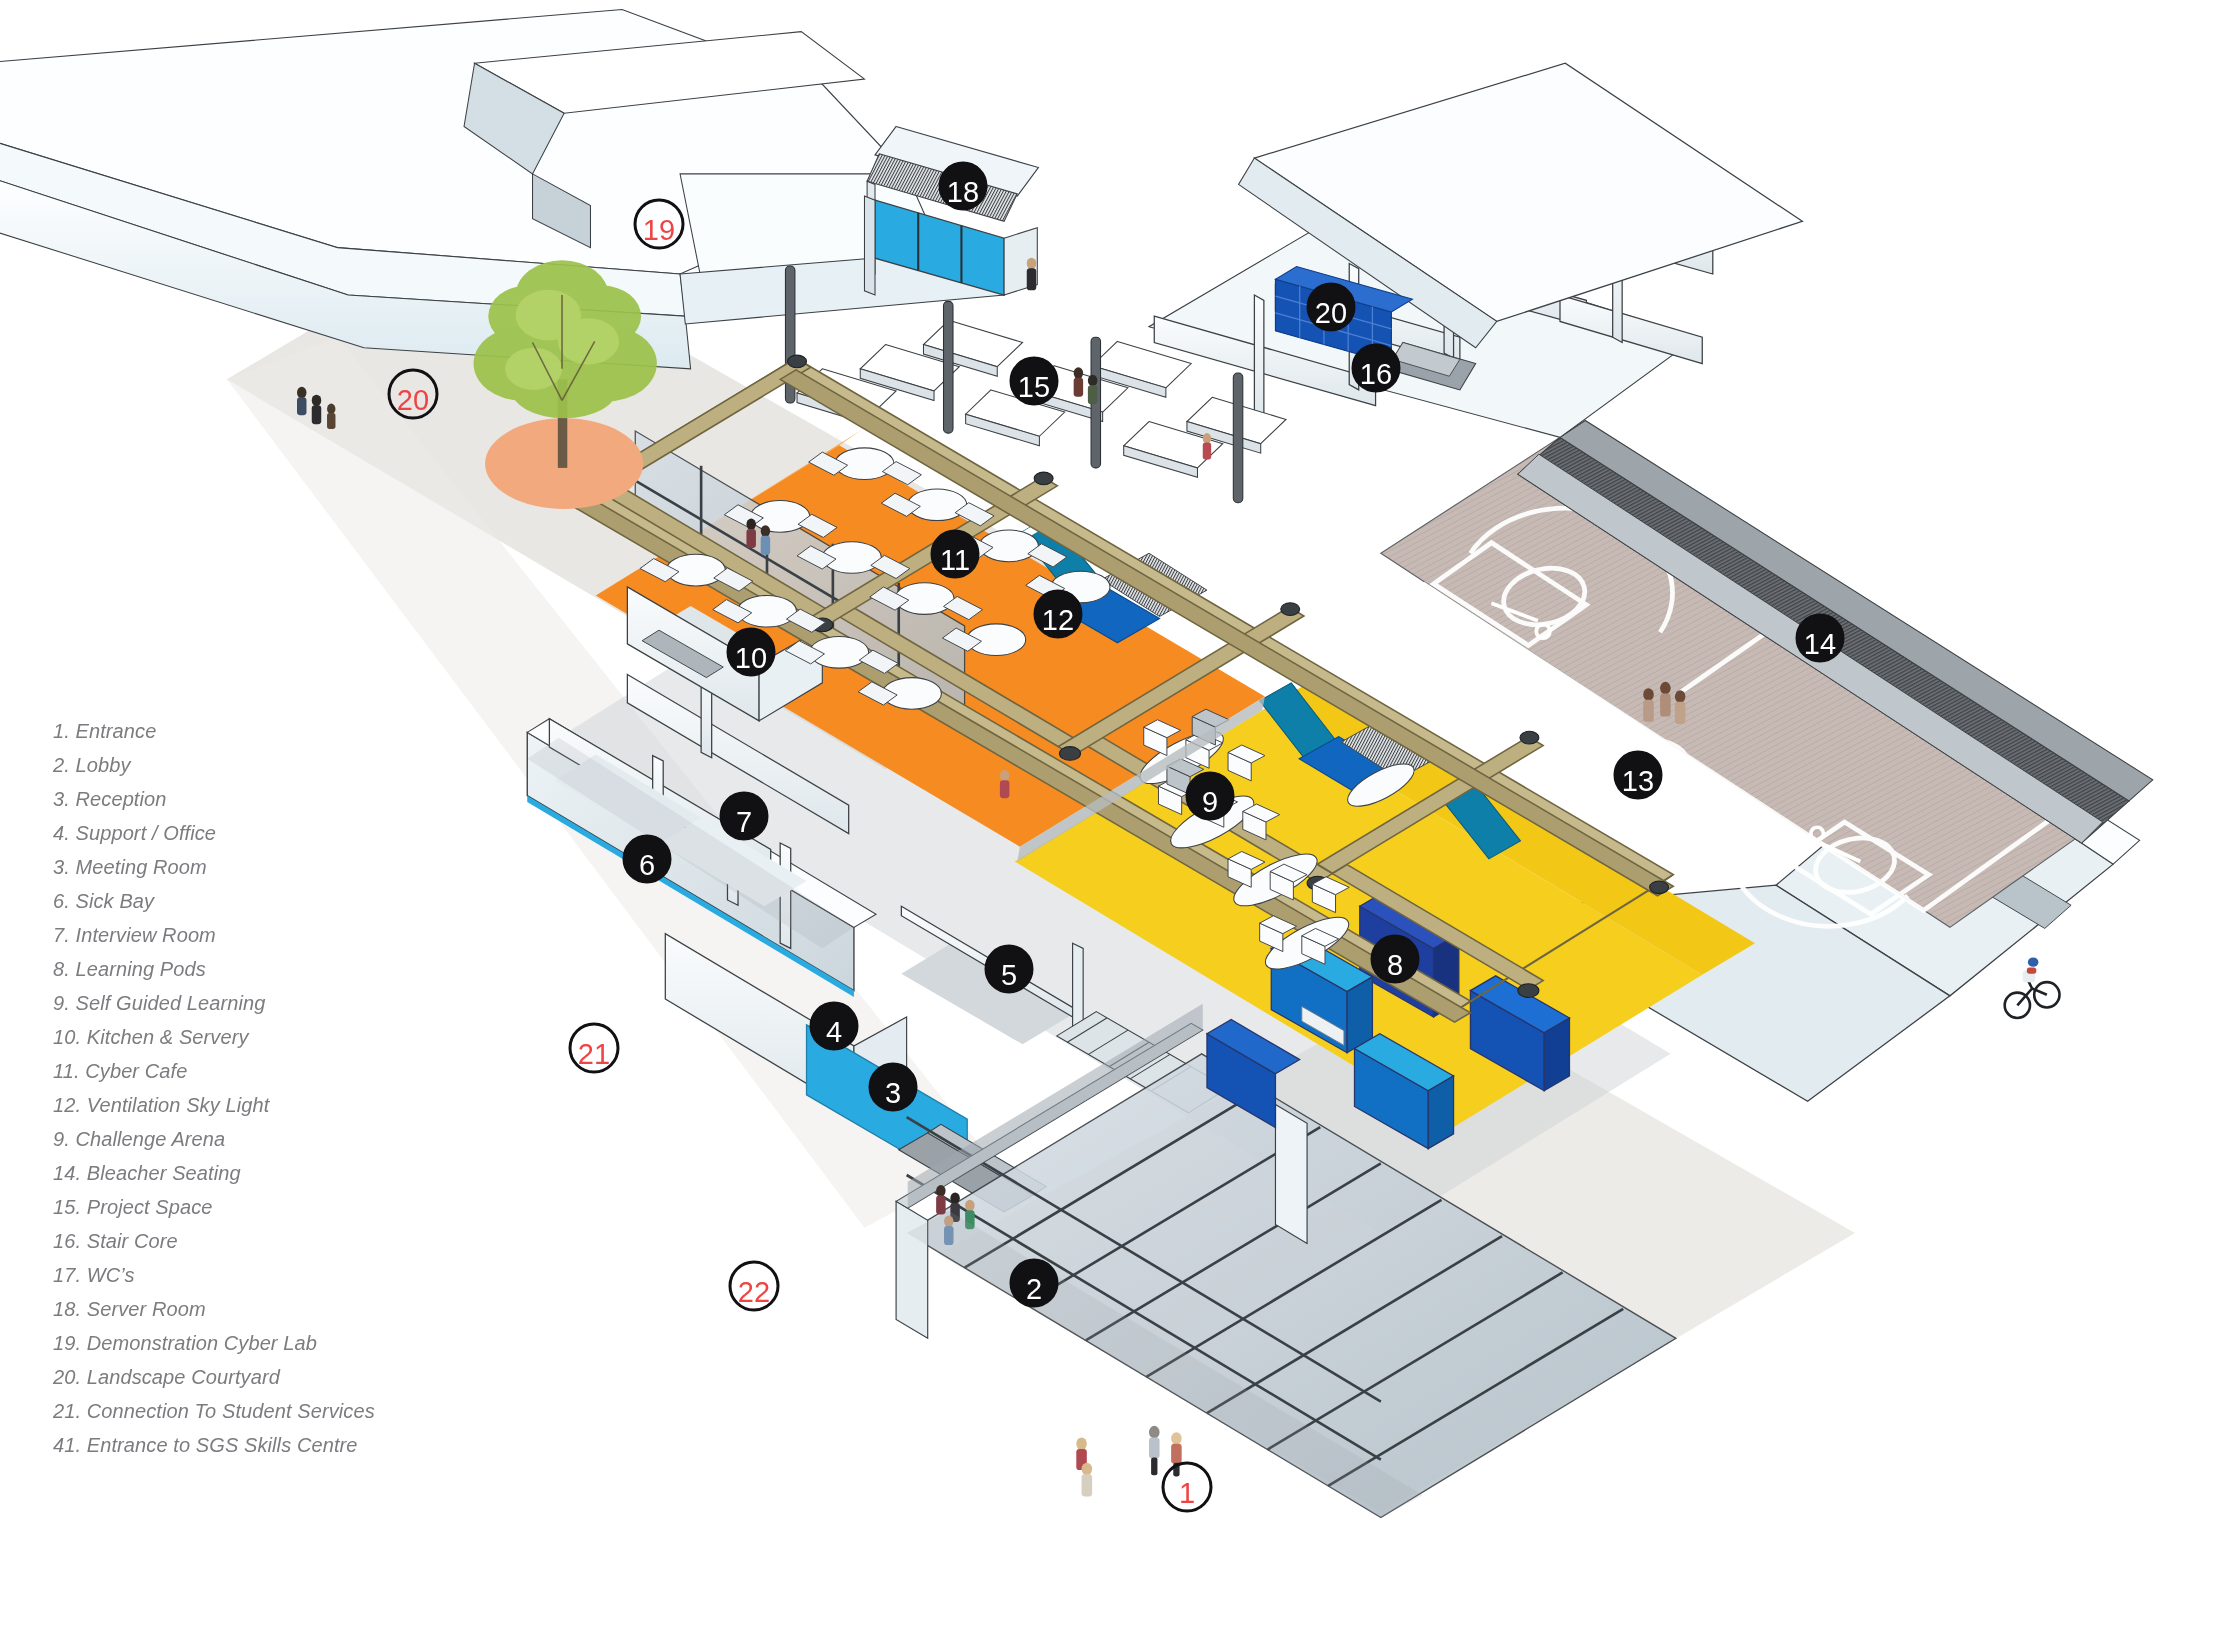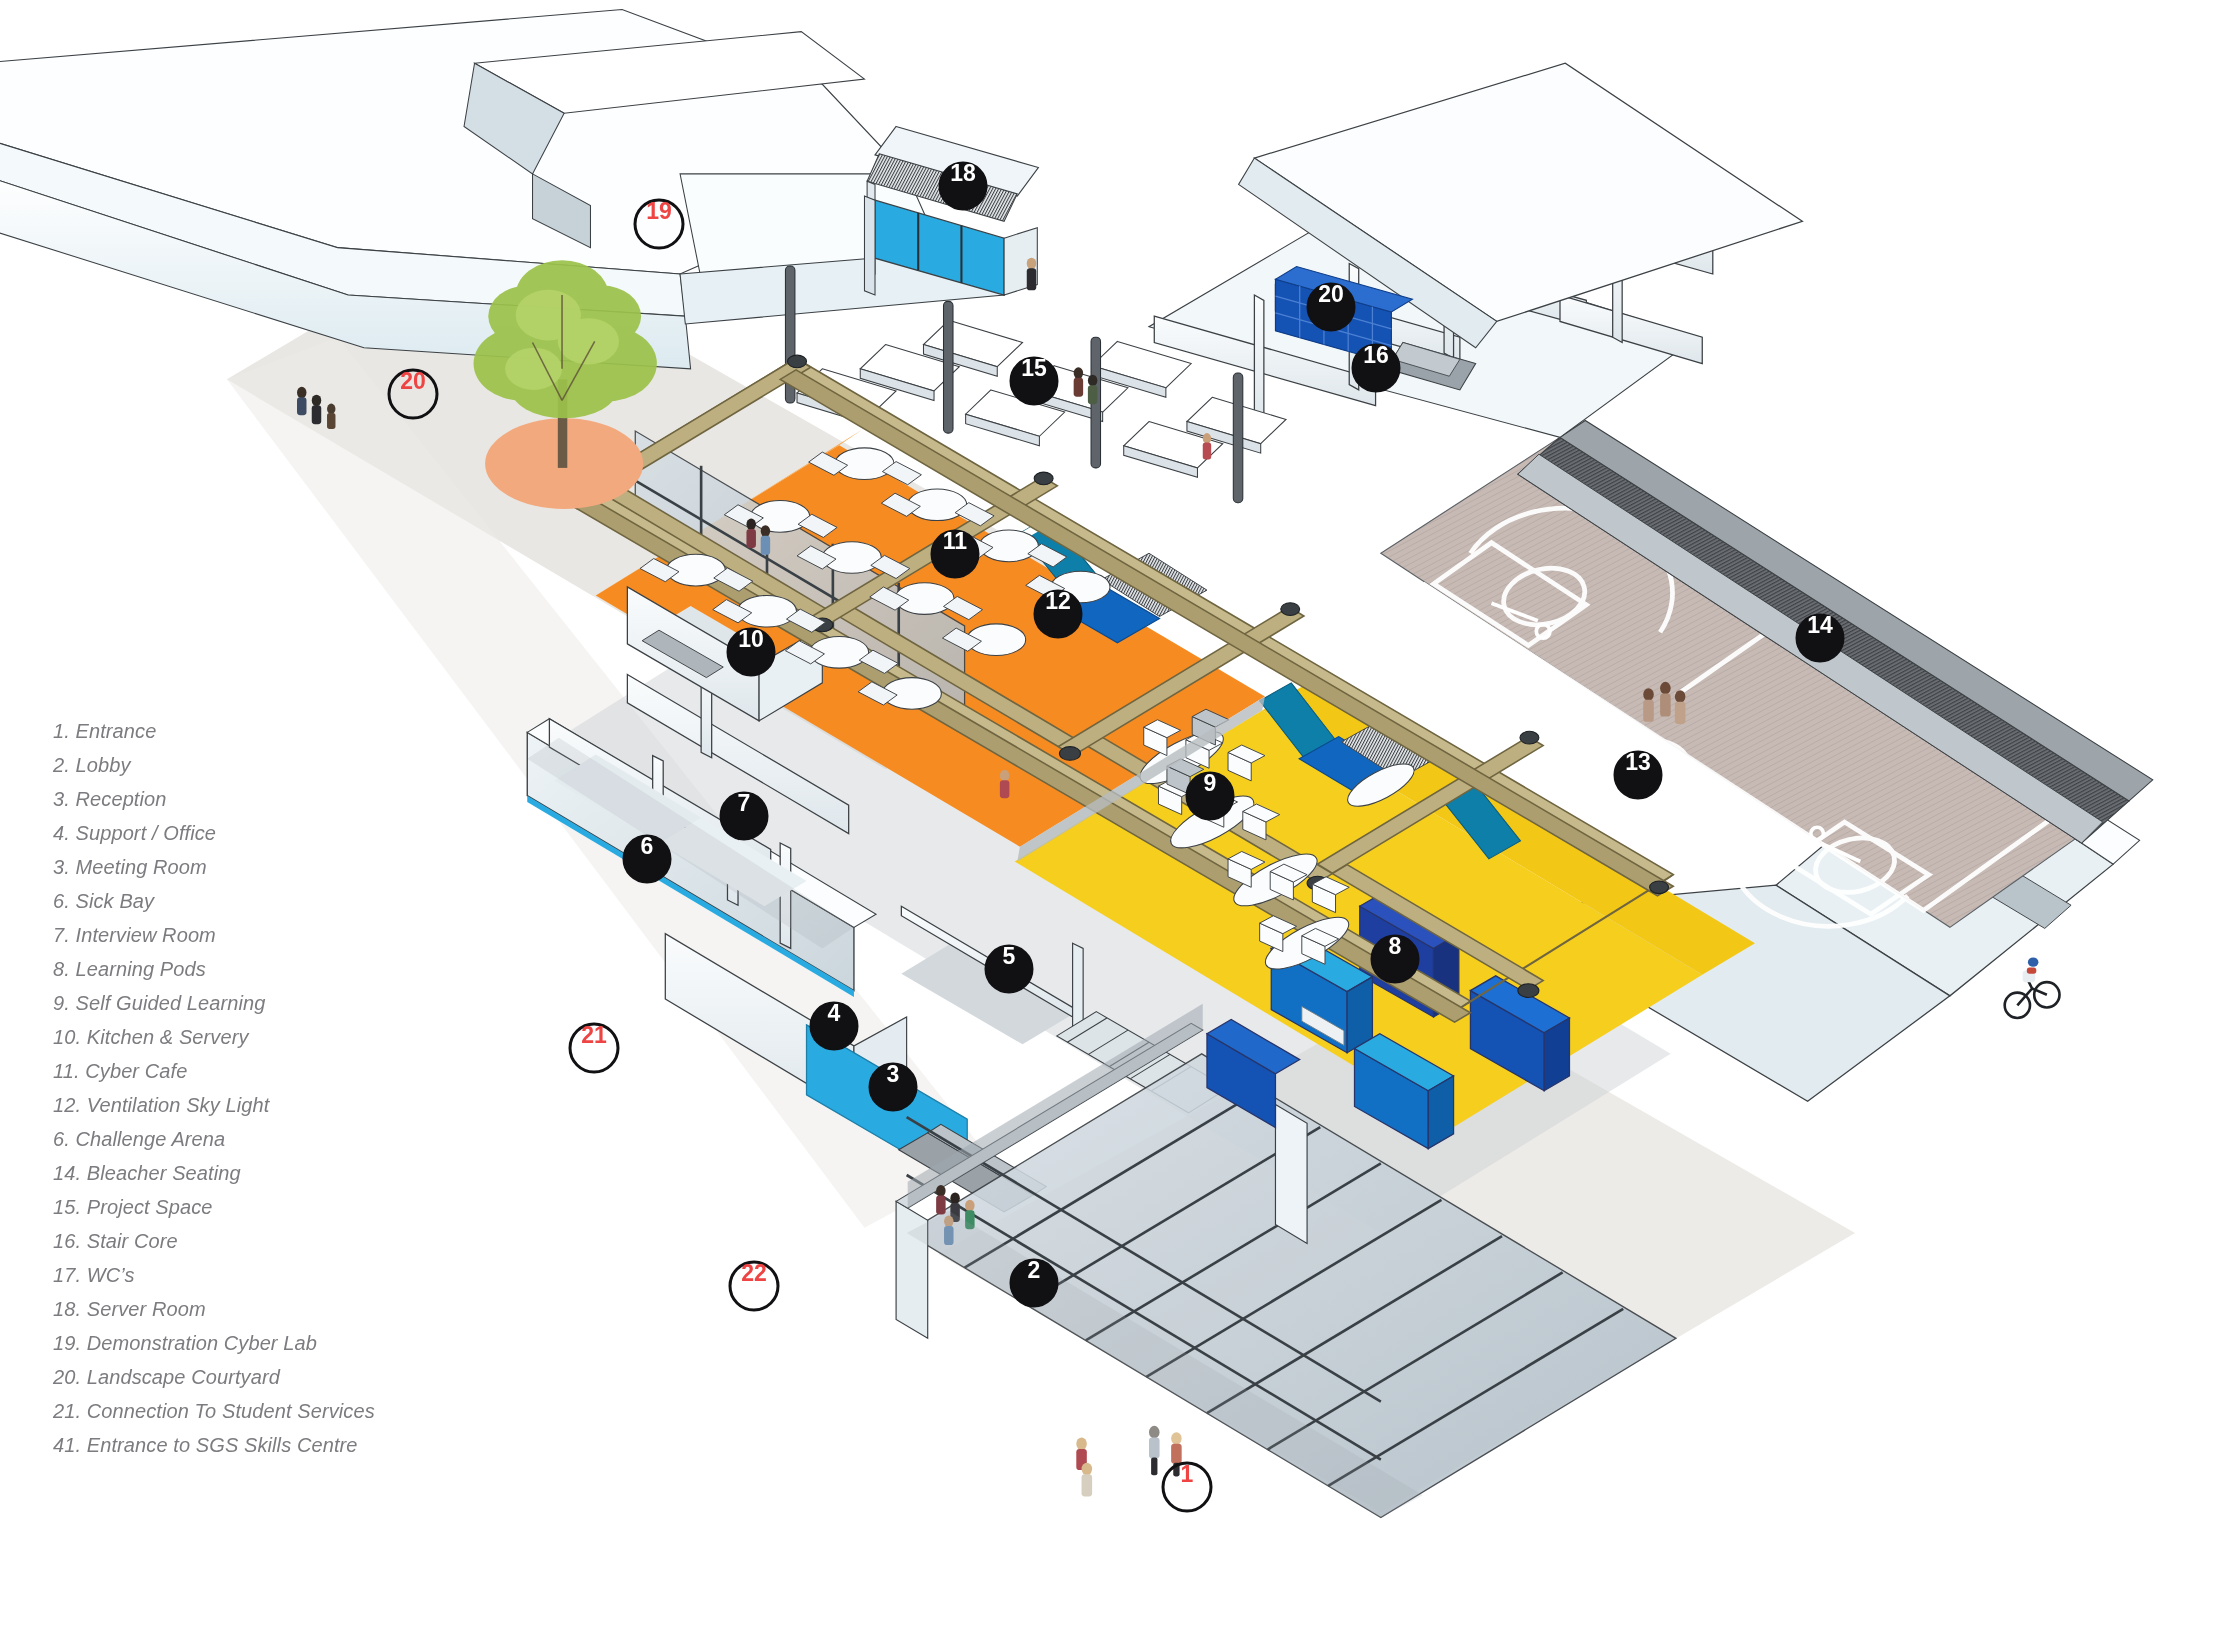--- a/index.html
+++ b/index.html
@@ -9,22 +9,22 @@
   
   #legend{position:absolute;left:53px;top:714px;width:401px;font-style:italic;}
   .legend-item{font-size:20px;line-height:34px;color:#7c7c80;white-space:nowrap;letter-spacing:0.1px;}
 
   
   #stage{position:absolute;left:0;top:0;width:2239px;height:1645px;}
   #stage svg{position:absolute;left:0;top:0;width:2239px;height:1645px;}
 
   
   .marker{position:absolute;width:45px;height:45px;border-radius:50%;
-          display:flex;align-items:flex-start;justify-content:center;
-          font-size:23px;font-weight:700;line-height:1;
+          display:flex;align-items:flex-end;justify-content:center;
+          font-size:29px;font-weight:400;line-height:1;
           transform:translate(-50%,-50%);}
   .marker.solid{background:#111114;color:#ffffff;border:2.6px solid #111114;}
   .marker.open{background:transparent;color:#ef4444;border:3.2px solid #111114;}
   .marker span{transform:translateY(-1.1px);}
 </style>
 </head>
 <body>
 
 <div id="stage">
 <svg viewBox="0 0 4248 3122" xmlns="http://www.w3.org/2000/svg">
@@ -620,21 +620,21 @@
     <div class="legend-item">3. Reception</div>
     <div class="legend-item">4. Support / Office</div>
     <div class="legend-item">3. Meeting Room</div>
     <div class="legend-item">6. Sick Bay</div>
     <div class="legend-item">7. Interview Room</div>
     <div class="legend-item">8. Learning Pods</div>
     <div class="legend-item">9. Self Guided Learning</div>
     <div class="legend-item">10. Kitchen &amp; Servery</div>
     <div class="legend-item">11. Cyber Cafe</div>
     <div class="legend-item">12. Ventilation Sky Light</div>
-    <div class="legend-item">6. Challenge Arena</div>
+    <div class="legend-item">9. Challenge Arena</div>
     <div class="legend-item">14. Bleacher Seating</div>
     <div class="legend-item">15. Project Space</div>
     <div class="legend-item">16. Stair Core</div>
     <div class="legend-item">17. WC’s</div>
     <div class="legend-item">18. Server Room</div>
     <div class="legend-item">19. Demonstration Cyber Lab</div>
     <div class="legend-item">20. Landscape Courtyard</div>
     <div class="legend-item">21. Connection To Student Services</div>
     <div class="legend-item">41. Entrance to SGS Skills Centre</div>
   </div>

